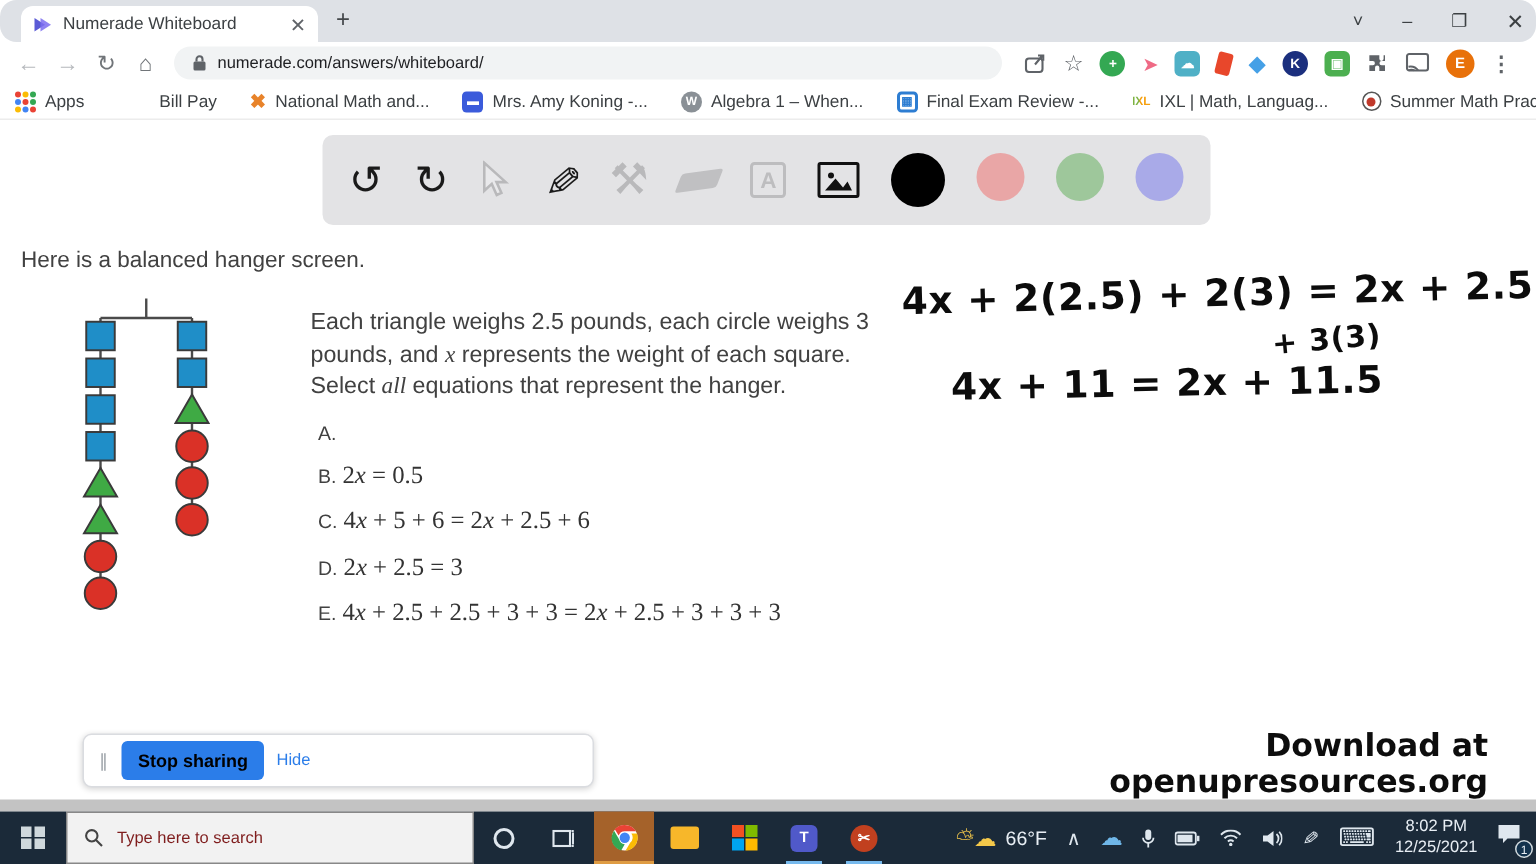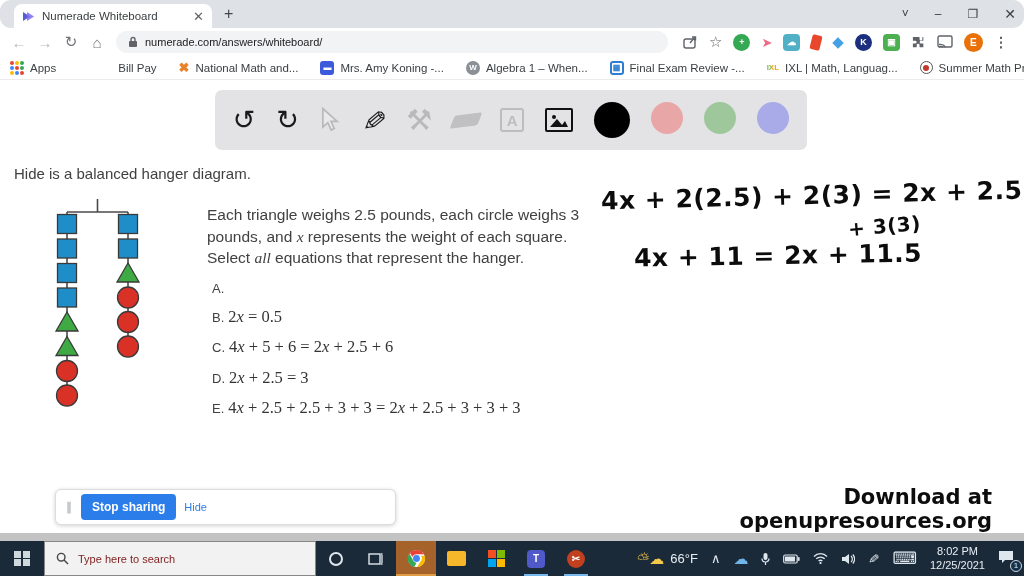--- a/index.html
+++ b/index.html
@@ -46,21 +46,21 @@
   .opt-letter { font-size:13px; color:#414141; margin-right:4px; }
   .eq { font-family:"Liberation Serif", serif; font-size:16.5px; color:#333; }
   .hand { position:absolute; font-family:"DejaVu Sans", sans-serif; font-weight:bold; color:#0c0c0c; white-space:nowrap; letter-spacing:0.5px; }
   .download { position:absolute; left:656px; top:485px; width:336px; text-align:right; font-size:21px; font-weight:bold; color:#0d0d0d; font-family:"DejaVu Sans", sans-serif; }
 
   
   .share-bar { position:absolute; left:55px; top:489px; width:341px; height:36px; background:#fff; border:1px solid #dadce0;
                border-radius:6px; box-shadow:0 1px 4px rgba(0,0,0,.18); display:flex; align-items:center; padding:0 10px; gap:8px; }
   .drag-handle { color:#9aa0a6; font-size:12px; letter-spacing:1px; }
   .share-msg { font-size:12px; color:#3c4043; white-space:nowrap; }
-  .stop-btn { background:#2b7de9; color:#ffffff; font-size:12px; font-weight:bold; border:none; border-radius:4px; padding:6px 11px; white-space:nowrap; }
+  .stop-btn { background:#2b7de9; color:#000000; font-size:12px; font-weight:bold; border:none; border-radius:4px; padding:6px 11px; white-space:nowrap; }
   .hide-link { color:#2b7de9; font-size:11px; }
 
   
   .win-bottom { position:absolute; left:0; top:533px; width:1024px; height:8px; background:#c3c3c3; }
   .taskbar { position:absolute; left:0; top:541px; width:1024px; height:35px; background:#1b2a39; display:flex; align-items:stretch; color:#e8eef4; }
   .tb-btn { width:44px; display:flex; align-items:center; justify-content:center; }
   .start-grid { display:grid; grid-template-columns:7px 7px; grid-template-rows:7px 7px; gap:1.5px; }
   .start-grid i { background:#cfd8dc; }
   .tb-search { width:272px; background:#f2f2f2; display:flex; align-items:center; gap:9px; padding:0 11px; color:#444; border:1px solid #888; }
   .tb-search span { font-size:11px; color:#7f1d1d; }
@@ -143,21 +143,21 @@
           <i style="background:#34a853"></i>
           <i style="background:#4285f4"></i>
           <i style="background:#ea4335"></i>
           <i style="background:#34a853"></i>
           <i style="background:#fbbc05"></i>
           <i style="background:#4285f4"></i>
           <i style="background:#ea4335"></i>
         </span>
       <span>Apps</span>
     </div>
-    <div class="bm" style="margin-left:40px">
+    <div class="bm" style="margin-left:28px">
         <span>Bill Pay</span>
       </div>
     <div class="bm">
       <span style="color:#e8832a;font-size:13px;font-weight:bold">✖</span>
       <span>National Math and...</span>
     </div>
     <div class="bm">
       <span class="fav" style="background:#3b5bdb">▬</span>
       <span>Mrs. Amy Koning -...</span>
     </div>
@@ -199,21 +199,21 @@
         </svg>
       </span>
     <span id="swatches" style="display:flex;gap:21px">
         <span class="swatch" style="background: rgb(0, 0, 0); width: 36px; height: 36px;"></span>
         <span class="swatch" style="background: rgb(233, 166, 166);"></span>
         <span class="swatch" style="background: rgb(158, 199, 155);"></span>
         <span class="swatch" style="background: rgb(169, 170, 232);"></span>
       </span>
   </div>
 
-  <div class="heading">Hide is a balanced hanger diagram.</div>
+  <div class="heading">Here is a balanced hanger screen.</div>
 
   <svg id="hanger" width="92" height="228" viewBox="0 0 92 228" style="position:absolute;left:52px;top:198px">
       <line x1="45.5" y1="1" x2="45.5" y2="14" stroke="#4a4a4a" stroke-width="1.6"></line>
       <line x1="15" y1="14" x2="76" y2="14" stroke="#4a4a4a" stroke-width="1.6"></line>
       <line x1="15" y1="14" x2="15" y2="197.5" stroke="#4a4a4a" stroke-width="1.6"></line>
       <line x1="76" y1="14" x2="76" y2="148.5" stroke="#4a4a4a" stroke-width="1.6"></line>
       <rect x="5.5" y="16.5" width="19" height="19" fill="#1f8ec8" stroke="#3a3a3a" stroke-width="1.3"></rect>
       <rect x="5.5" y="41" width="19" height="19" fill="#1f8ec8" stroke="#3a3a3a" stroke-width="1.3"></rect>
       <rect x="5.5" y="65.5" width="19" height="19" fill="#1f8ec8" stroke="#3a3a3a" stroke-width="1.3"></rect>
       <rect x="5.5" y="90" width="19" height="19" fill="#1f8ec8" stroke="#3a3a3a" stroke-width="1.3"></rect>

